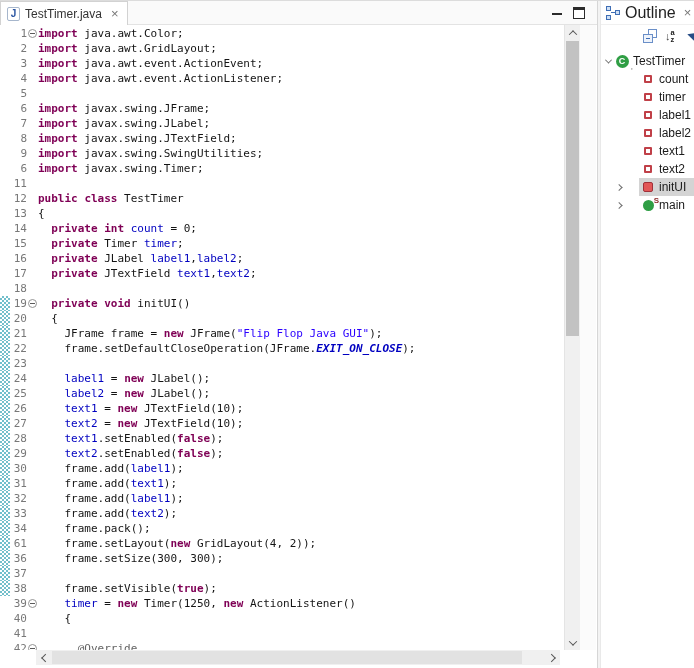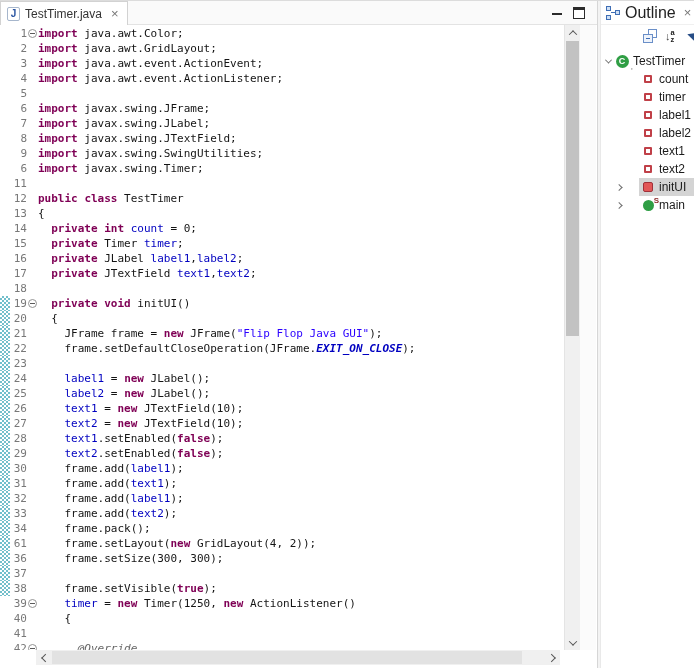--- a/index.html
+++ b/index.html
@@ -34,21 +34,21 @@
           font-family:"DejaVu Sans Mono", monospace; font-size:11px; }
   .lfold { width:10px; flex:0 0 10px; display:flex; align-items:center; justify-content:center; }
   .fold-dot { width:9px; height:9px; border:1px solid #949494; border-radius:50%; background:#fff; position:relative; }
   .fold-dot::after { content:""; position:absolute; left:1px; right:1px; top:3px; height:1px; background:#5a5a5a; }
   .ltext { font-family:"DejaVu Sans Mono", monospace; font-size:11px; padding-left:1px; color:#111; }
   .tk-k { color:var(--kw); font-weight:bold; }
   .tk-p { color:#141414; }
   .tk-f { color:var(--fld); }
   .tk-s { color:var(--str); }
   .tk-x { color:var(--fld); font-weight:bold; font-style:italic; }
-  .tk-a { color:var(--ann);font-style:italic; }
+  .tk-a { color:var(--ann); }
 
   
   .vscroll { width:15px; flex:0 0 15px; background:#f0f0f0; position:relative; }
   .vthumb { position:absolute; left:1px; right:1px; top:16px; height:295px; background:#c2c2c2; }
   .sb-btn { position:absolute; left:0; width:15px; height:15px; display:flex; align-items:center; justify-content:center; background:#f0f0f0; }
   .sb-btn.up { top:0; } .sb-btn.down { bottom:0; }
   .chev { width:6px; height:6px; border-right:1.6px solid #565656; border-bottom:1.6px solid #565656; }
   .chev.up { transform:rotate(-135deg) translate(-1px,-1px); }
   .chev.down { transform:rotate(45deg) translate(-1px,-1px); }
   .chev.left { transform:rotate(135deg) translate(-1px,-1px); }

